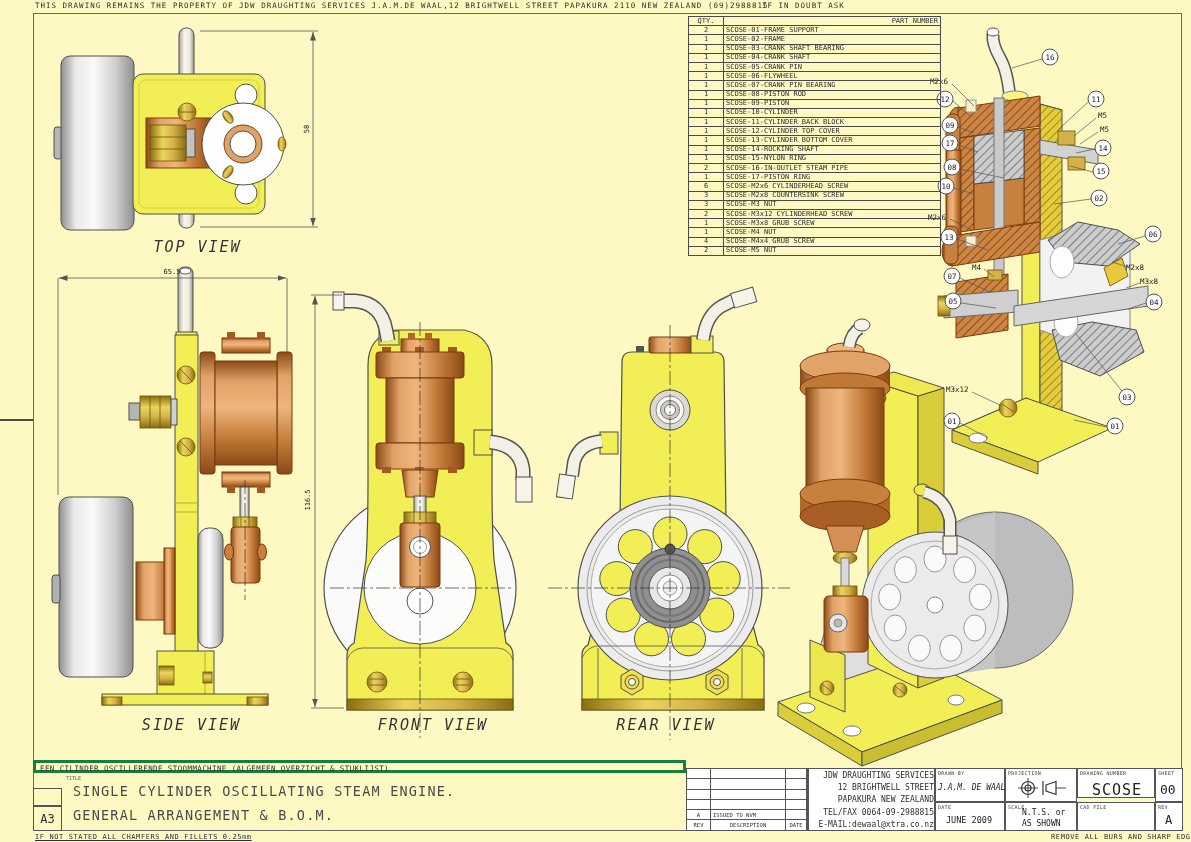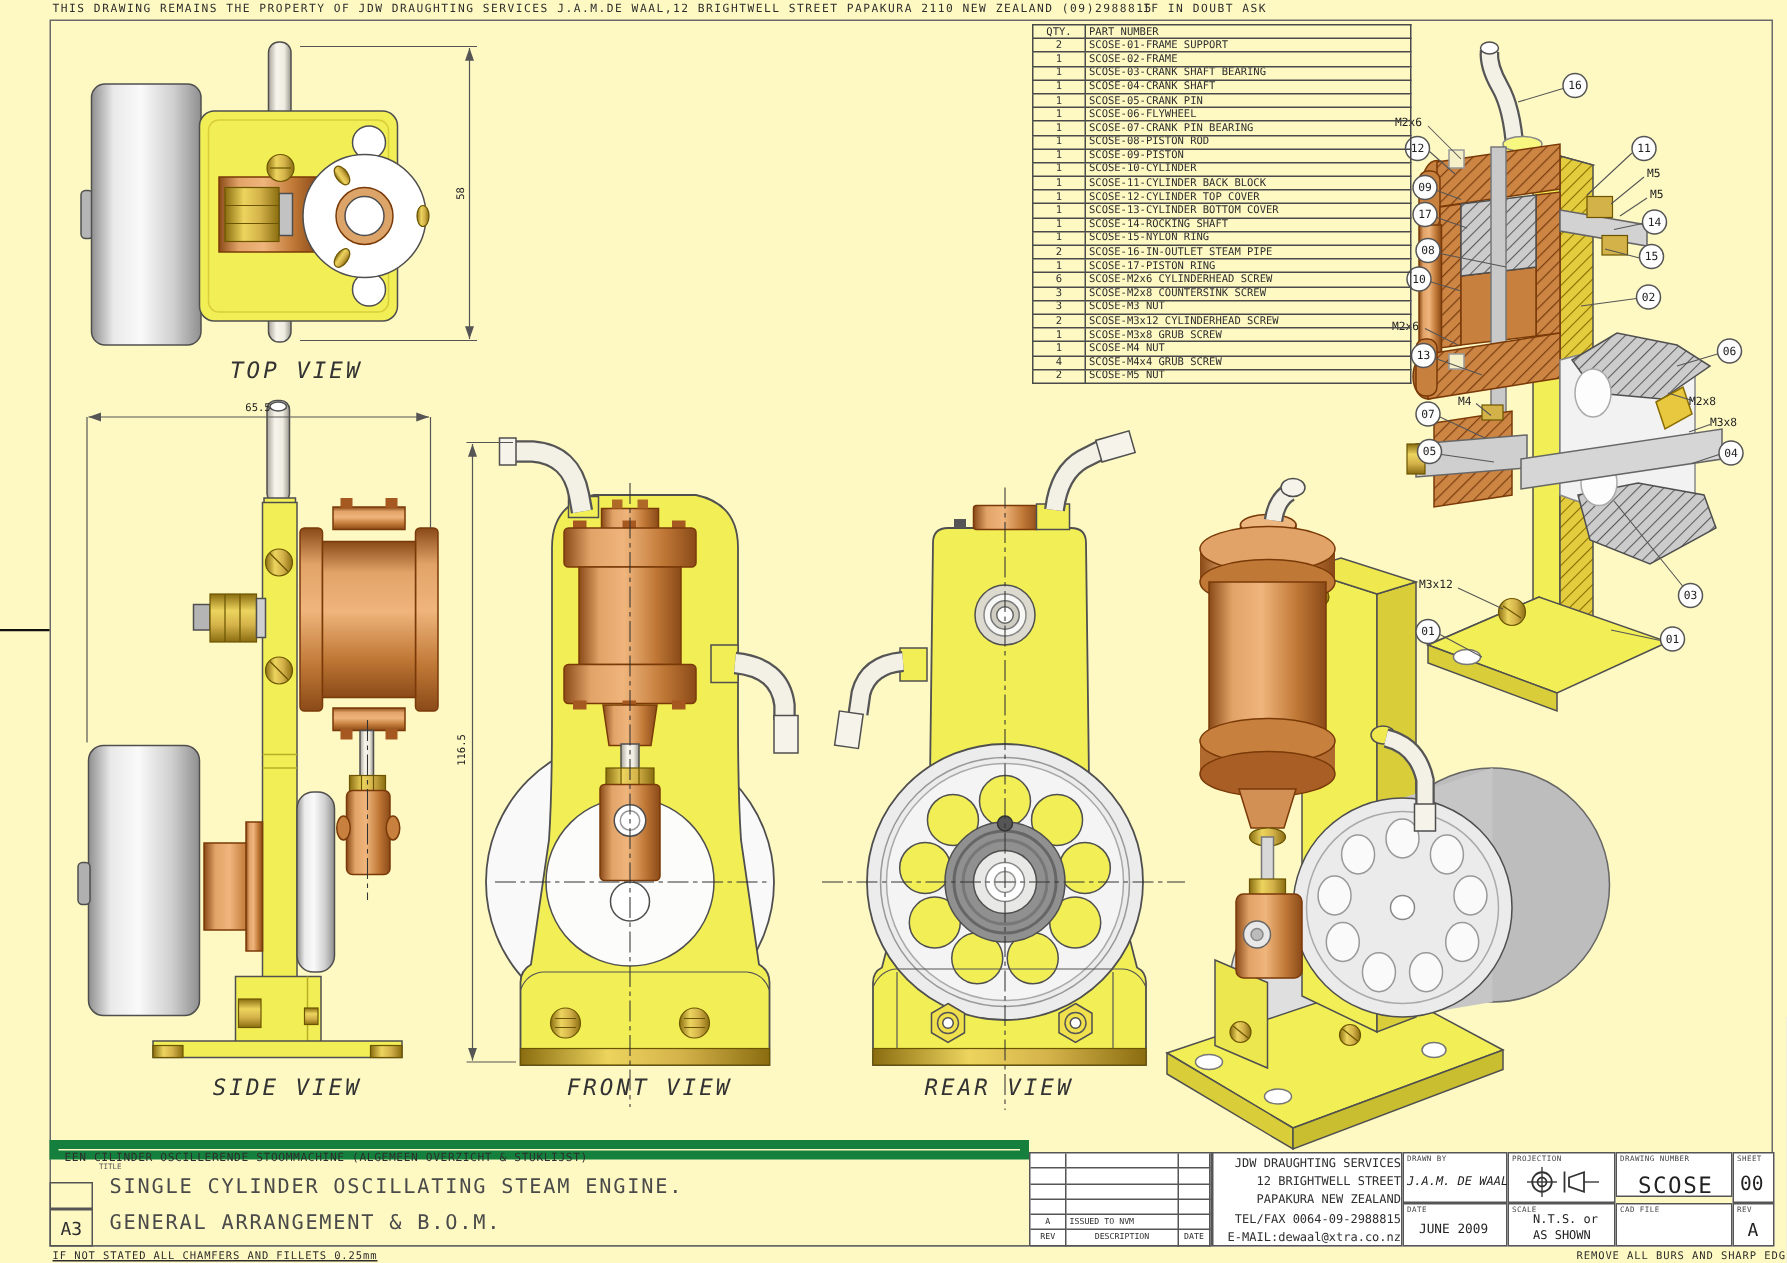--- a/index.html
+++ b/index.html
@@ -18,21 +18,21 @@
   td.part{width:212px;text-align:left;}
   tr.hdr td{text-align:center;}
   
   .cell{position:absolute;border:1px solid #555;box-sizing:border-box;background:#fff;}
   .lbl{font-size:5px;letter-spacing:0.3px;color:#444;position:absolute;left:2px;top:1px;white-space:nowrap;}
   .val{position:absolute;white-space:nowrap;color:#222;}
   .revgrid{display:grid;grid-template-columns:24px 75px 21px;grid-auto-rows:10.3px;}
   .revgrid div{border-right:1px solid #555;border-bottom:1px solid #555;font-size:5.5px;line-height:10px;
                text-align:center;overflow:hidden;white-space:nowrap;}
   .addr{font-size:8px;line-height:12.2px;padding:1px 0 0 4px;letter-spacing:0px;white-space:nowrap;text-align:right;}
-  .subtitlebar{left:33px;top:760px;width:653px;height:13px;border:6px solid #15803d;box-sizing:border-box;
+  .subtitlebar{left:33px;top:760px;width:653px;height:13px;border:3px solid #15803d;box-sizing:border-box;
                font-size:7.5px;line-height:11px;padding-left:4px;letter-spacing:0.4px;}
   .titlearea{left:33px;top:773px;width:653px;height:58px;border-bottom:1.5px solid #6a6a6a;box-sizing:border-box;}
   .bigtitle{font-size:13.5px;letter-spacing:1.2px;color:#4a4a4a;}
   .footer{font-size:7px;letter-spacing:0.6px;top:833px;}
   svg text{font-family:"DejaVu Sans Mono","Liberation Mono",monospace;}
   .o{stroke:#4f4f4f;stroke-width:1;}
   .o12{stroke:#4f4f4f;stroke-width:1.2;}
   .oc{stroke:#7a3a08;stroke-width:1;}
   .og{stroke:#6b5500;stroke-width:0.8;}
   .thin{stroke:#555;stroke-width:0.8;fill:none;}
@@ -488,21 +488,21 @@
 
   <div class="abs tech viewlabel" style="left:140px;top:238px;width:115px;">TOP VIEW</div>
   <div class="abs tech viewlabel" style="left:134px;top:716px;width:115px;">SIDE VIEW</div>
   <div class="abs tech viewlabel" style="left:368px;top:716px;width:130px;">FRONT VIEW</div>
   <div class="abs tech viewlabel" style="left:606px;top:716px;width:120px;">REAR VIEW</div>
 
   <table class="bom tech">
     <tbody>
       <tr class="hdr">
         <td class="qty">QTY.</td>
-        <td class="part" style="text-align:left;margin-top:13px;">PART NUMBER</td>
+        <td class="part" style="text-align:right;margin-top:13px;">PART NUMBER</td>
       </tr>
       <tr>
           <td class="qty">2</td>
           <td class="part">SCOSE-01-FRAME SUPPORT</td>
         </tr>
       <tr>
           <td class="qty">1</td>
           <td class="part">SCOSE-02-FRAME</td>
         </tr>
       <tr>

